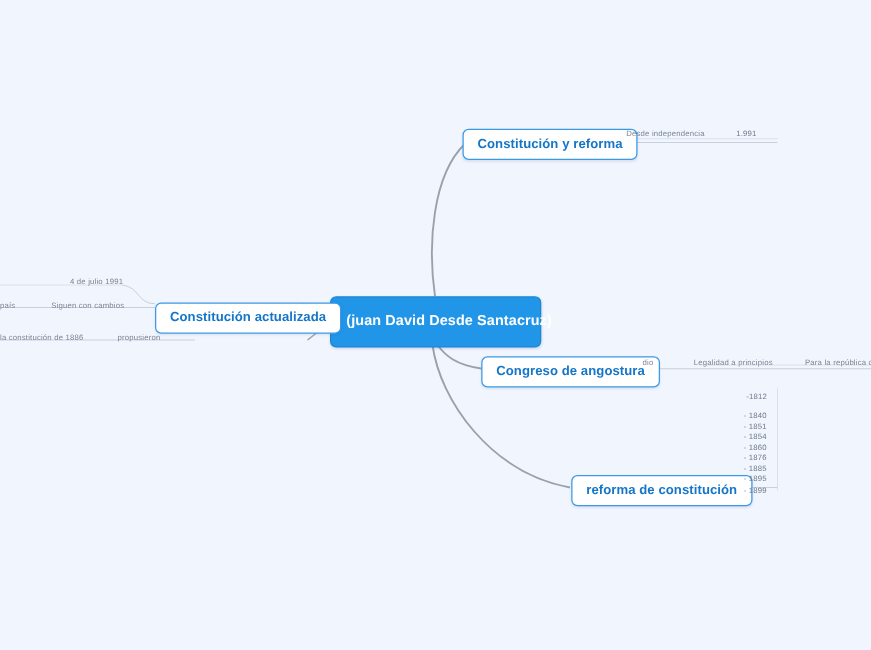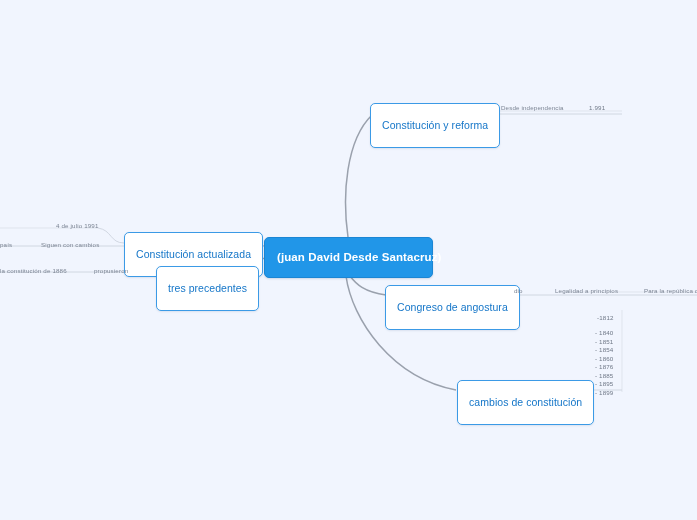--- a/index.html
+++ b/index.html
@@ -48,24 +48,24 @@
     text-align: left;
     justify-content: flex-start;
     box-shadow: 0 1px 2px rgba(20,60,110,0.16);
   }
   .node-root .line2 { display: block; }
   .node-branch {
     background: #ffffff;
     border: 1.5px solid #3b9ae6;
     border-radius: 5px;
     color: #1576c8;
-    font-weight: normal;
+    font-weight: bold;
     font-size: 10.5px;
     line-height: 13px;
-    padding: 15px 11px;
+    padding: 5px 11px;
     letter-spacing: .05px;
     box-shadow: 0 1px 2px rgba(20,60,110,0.10);
   }
   .leaf-text {
     position: absolute;
     color: #7b8493;
     font-size: 6.2px;
     line-height: 9px;
     white-space: nowrap;
     letter-spacing: .15px;
@@ -121,34 +121,31 @@
   <div class="node node-root" style="left:264px; top:237px; width:169px; height:41px;">
     <div>
       <span class="line2">(juan David Desde Santacruz)</span>
     </div>
   </div>
 
   <div class="node node-branch" style="left:370px; top:103px;">
     <span>Constitución y reforma</span>
   </div>
 
-  <div class="node node-branch" style="left:124px; top:232px;">
+  <div class="node node-branch" style="left:124px; top:242px;">
     <span>Constitución actualizada</span>
   </div>
 
-  <div class="node node-branch" style="left:156px; top:266px;">
-    <span>tres precedentes</span>
-  </div>
 
   <div class="node node-branch" style="left:385px; top:285px;">
     <span>Congreso de angostura</span>
   </div>
 
   <div class="node node-branch" style="left:457px; top:380px;">
-    <span>cambios de constitución</span>
+    <span>reforma de constitución</span>
   </div>
 
   <div class="leaf-text" style="left:501px; top:103px;">Desde independencia</div>
   <div class="leaf-year" style="left:589px; top:103px;">1.991</div>
 
   <div class="leaf-text" style="left:56px; top:221px;">4 de julio 1991</div>
   <div class="leaf-text" style="left:41px; top:240px;">Siguen con cambios</div>
   <div class="leaf-text" style="left:0px; top:240px;">país</div>
 
   <div class="leaf-text" style="left:94px; top:266px;">propusieron</div>

